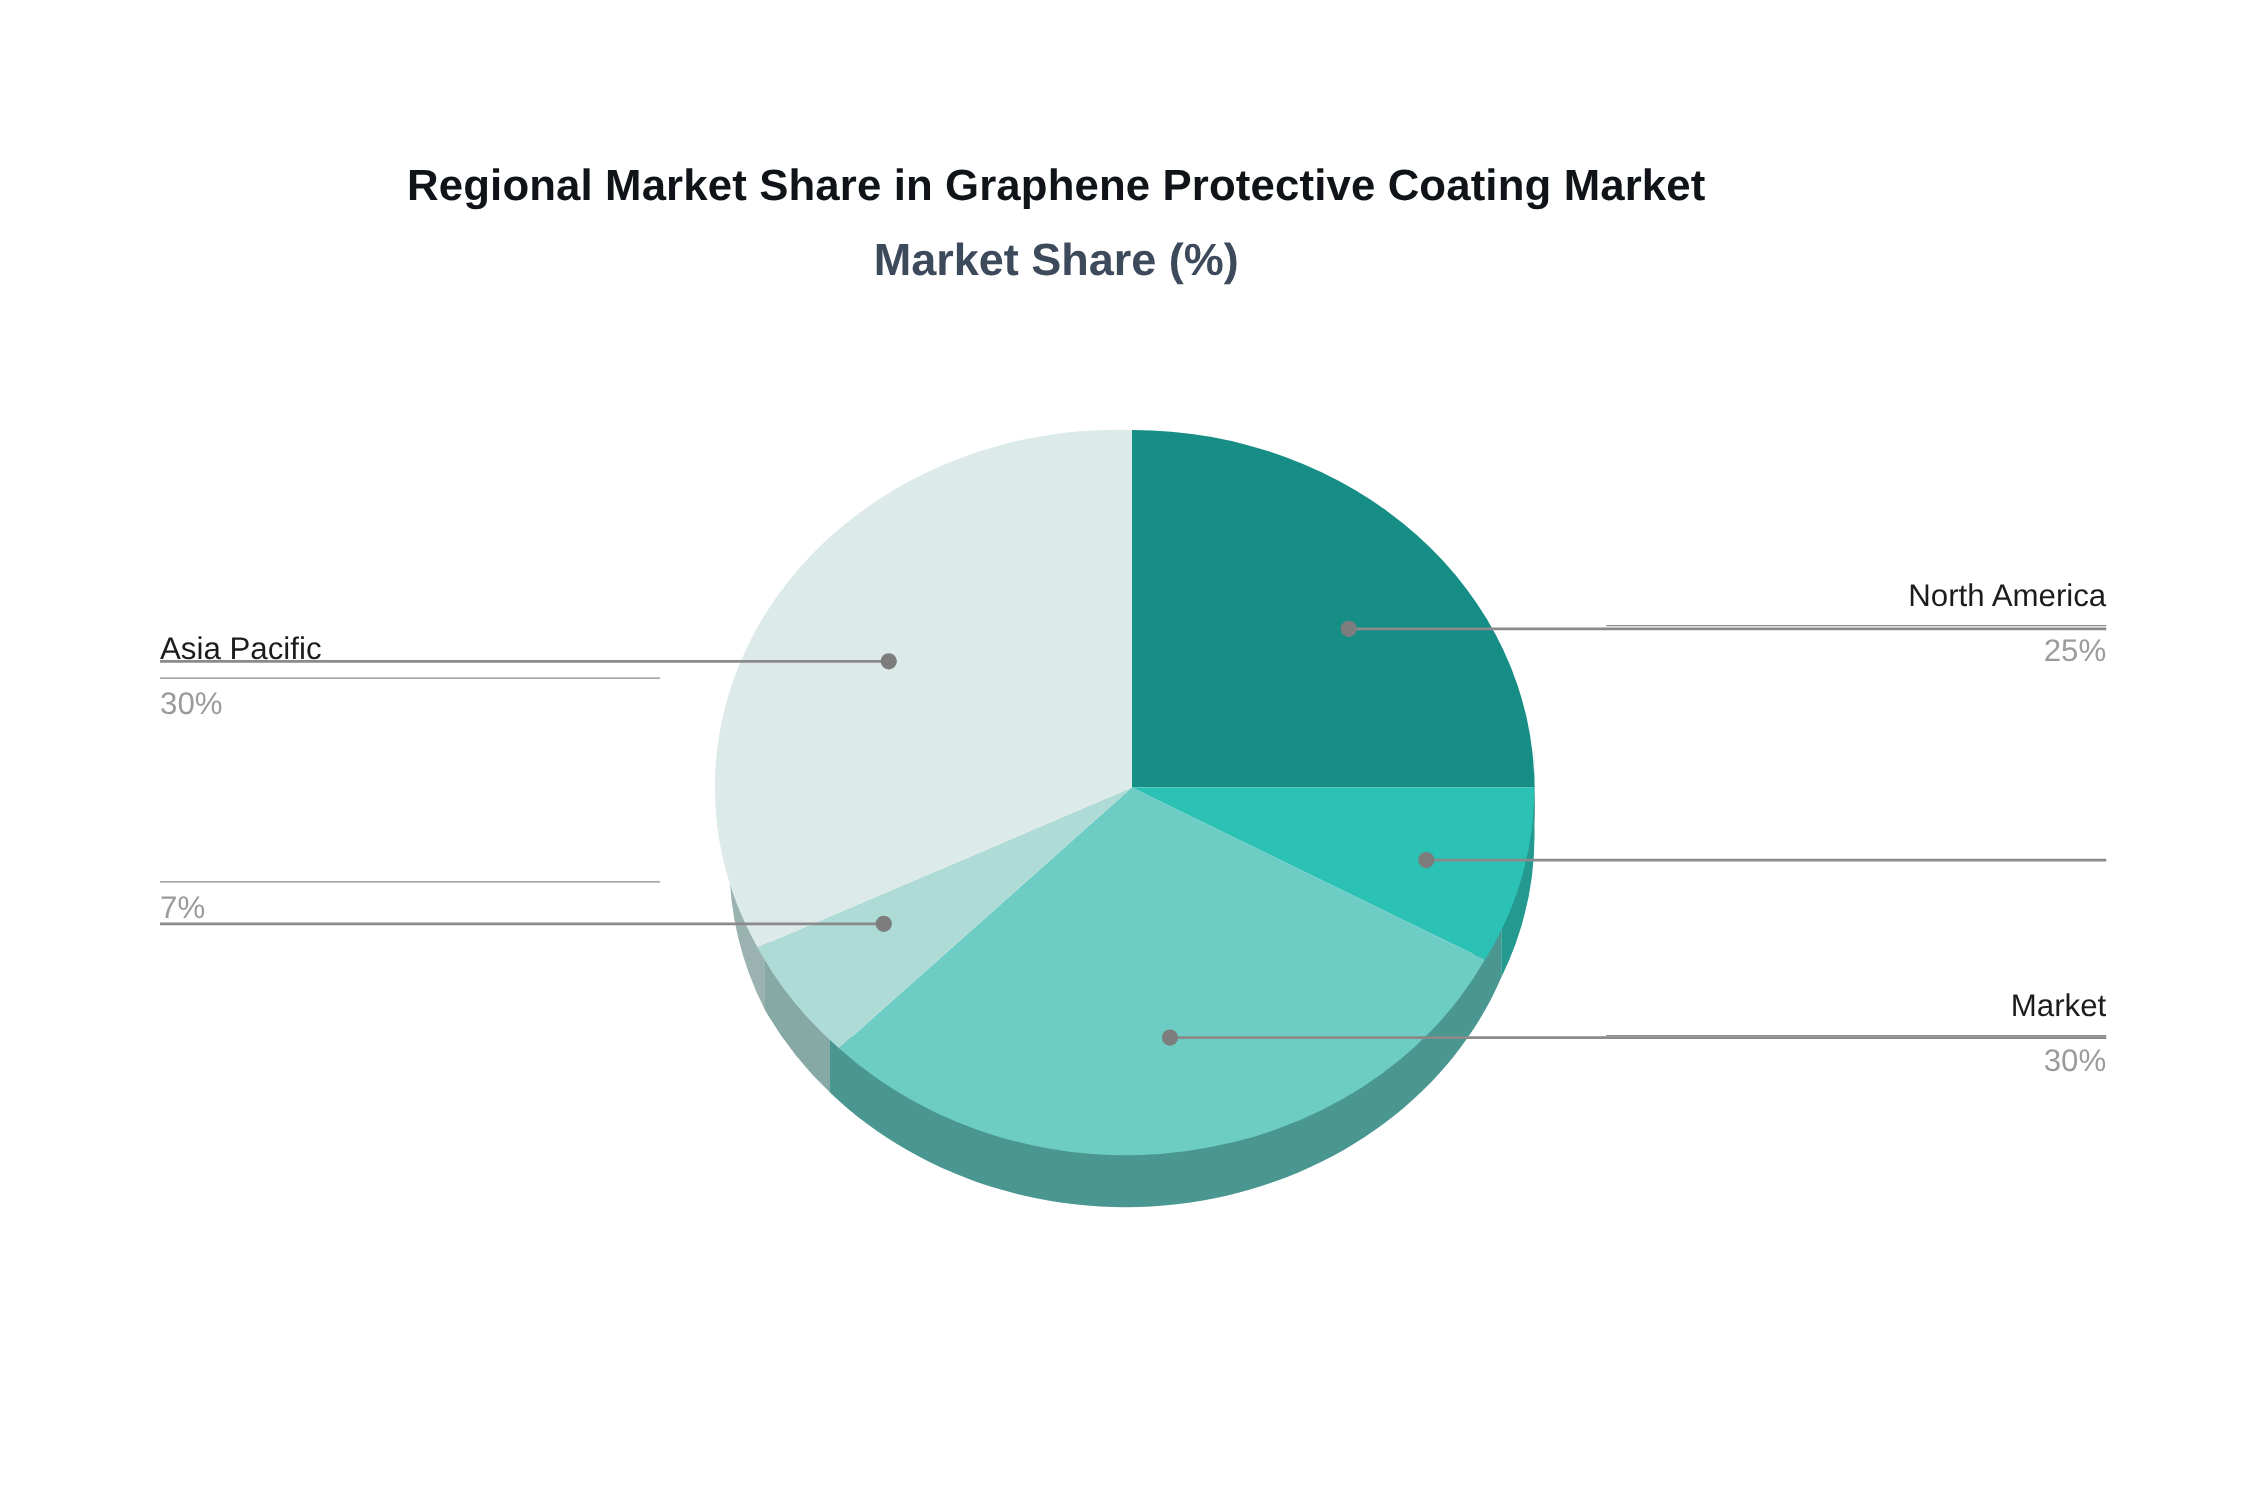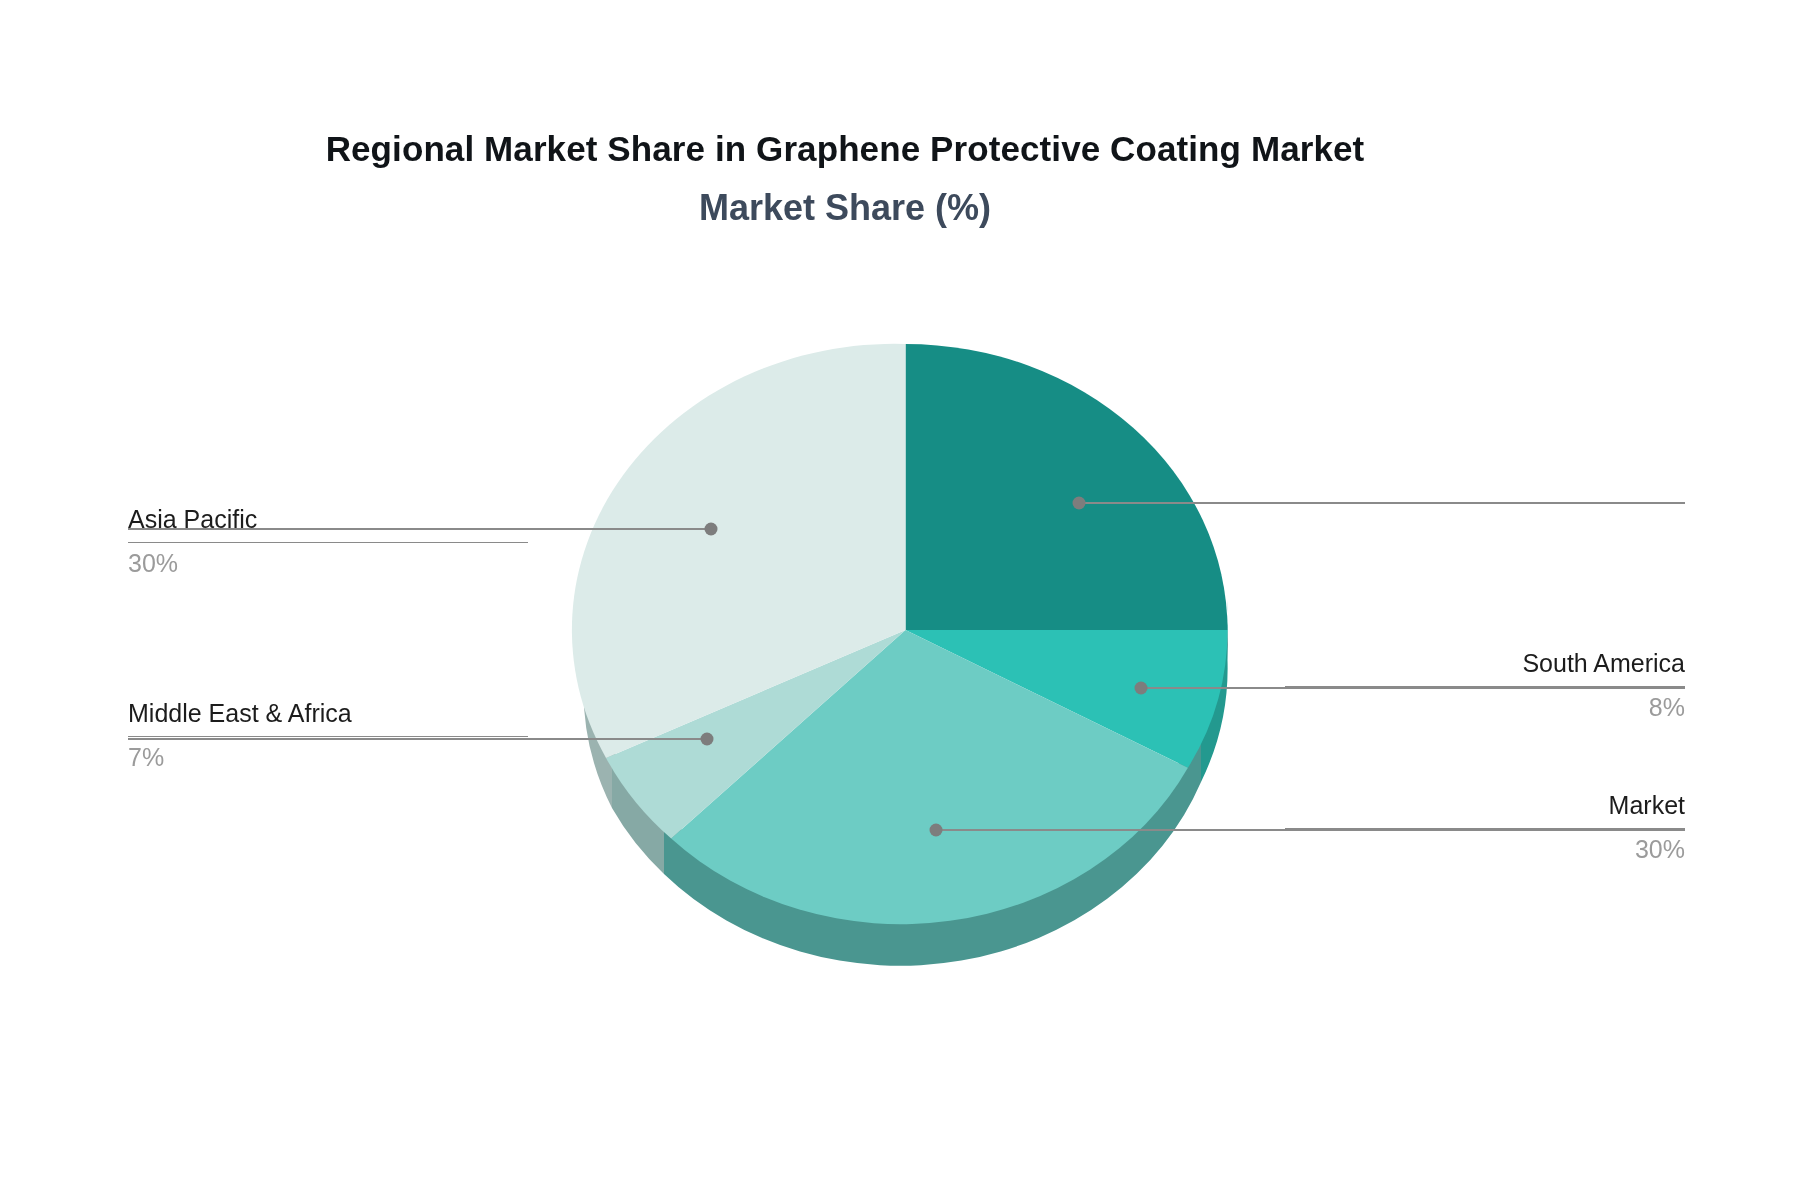--- a/index.html
+++ b/index.html
@@ -144,39 +144,38 @@
       <g fill="#7d7d7d">
         <circle cx="1079" cy="503" r="6.5"></circle>
         <circle cx="1141" cy="688" r="6.5"></circle>
         <circle cx="936" cy="830" r="6.5"></circle>
         <circle cx="711" cy="529" r="6.5"></circle>
         <circle cx="707" cy="739" r="6.5"></circle>
       </g>
     </svg>
   </div>
 
+  <div class="callout right" id="callout-north-america">
+    <div class="cl-name">North America</div>
+    <div class="cl-rule"></div>
+    <div class="cl-value">25%</div>
+  </div>
 
-  <div class="callout right" id="callout-south-america">
-    <div class="cl-name">South America</div>
-    <div class="cl-rule"></div>
-    <div class="cl-value">8%</div>
-  </div>
 
   <div class="callout right" id="callout-europe">
     <div class="cl-name">Market</div>
     <div class="cl-rule"></div>
     <div class="cl-value">30%</div>
   </div>
 
   <div class="callout left" id="callout-asia-pacific">
     <div class="cl-name">Asia Pacific</div>
     <div class="cl-rule"></div>
     <div class="cl-value">30%</div>
   </div>
 
   <div class="callout left" id="callout-mea">
-    <div class="cl-name">Middle East &amp; Africa</div>
     <div class="cl-rule"></div>
     <div class="cl-value">7%</div>
   </div>
 
 
 </div>
 
 </body></html>

